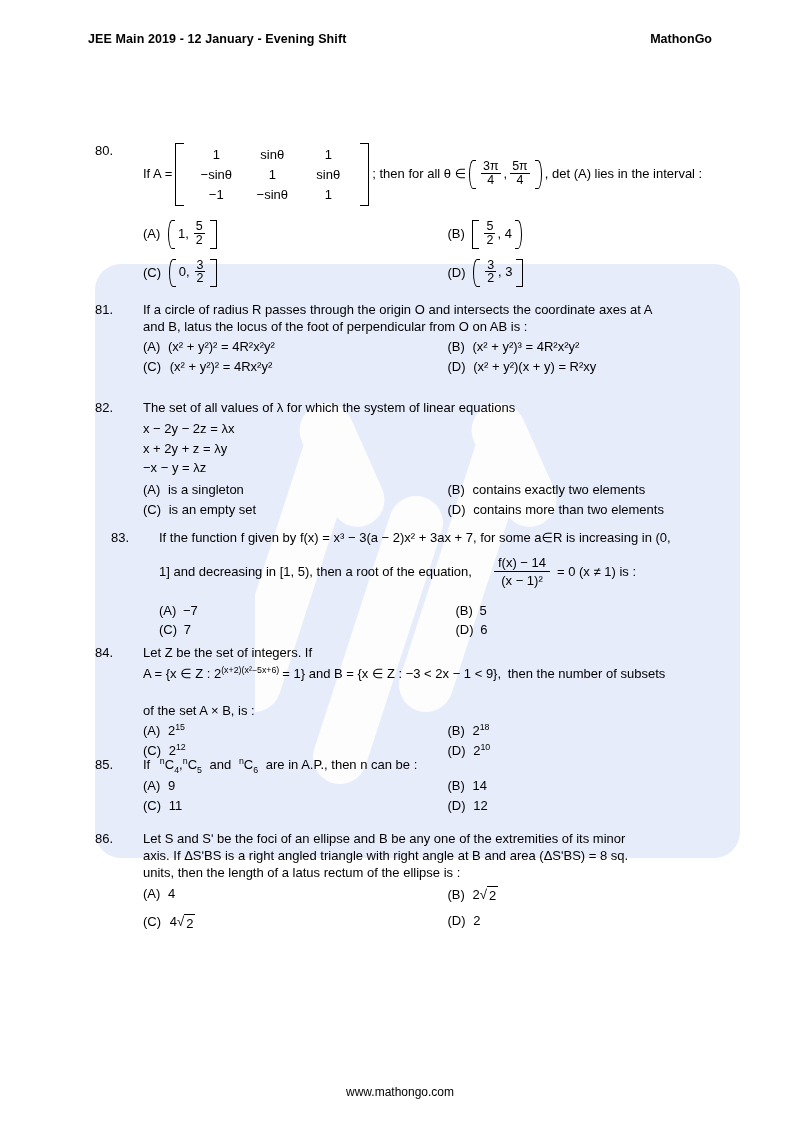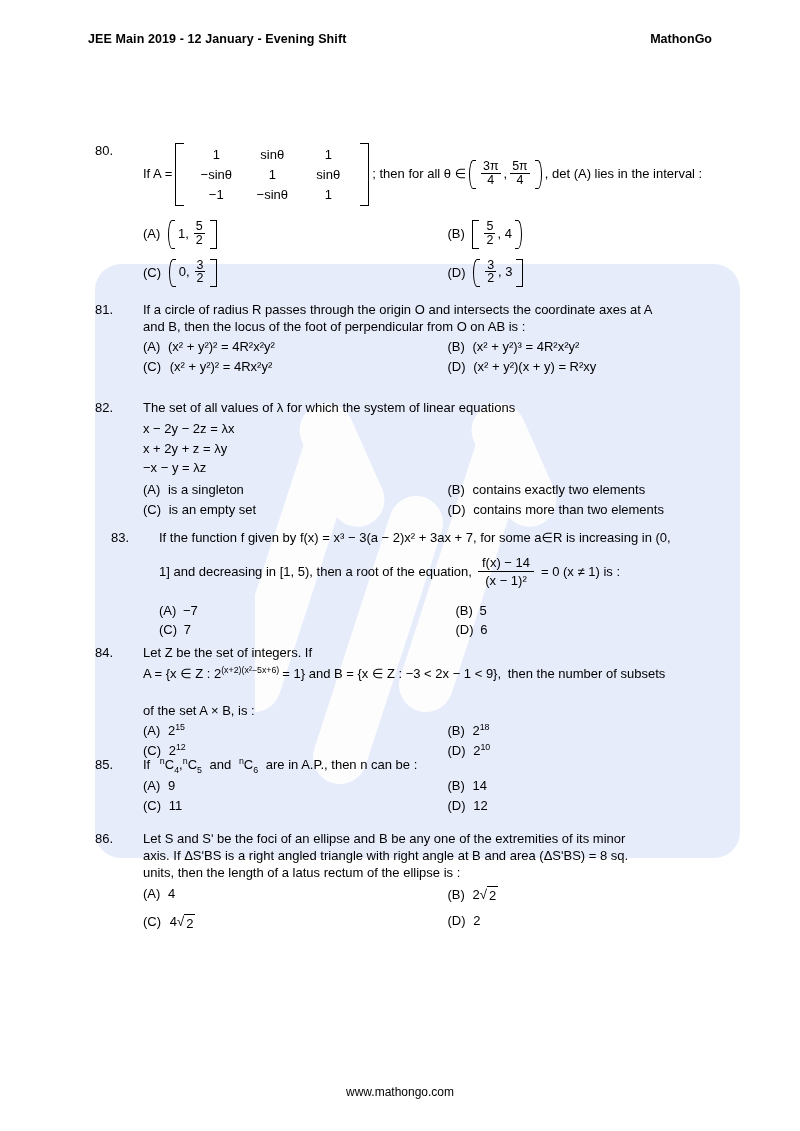--- a/index.html
+++ b/index.html
@@ -231,21 +231,21 @@
           </span>
         </div>
       </div>
     </div>
 
     <div class="q" style="top:302px;">
       <div class="qhead">
         <div class="qnum">81.</div>
         <div class="qbody">
           <div class="stem">If a circle of radius R passes through the origin O and intersects the coordinate axes at A</div>
-          <div class="stem">and B, then the locus of the foot of perpendicular from O on AB is :</div>
+          <div class="stem">and B, latus the locus of the foot of perpendicular from O on AB is :</div>
           <div class="opts">
             <div class="opt">
               <span>(A)</span>
               <span style="margin-left:4px;">(x² + y²)² = 4R²x²y²</span>
             </div>
             <div class="opt">
               <span>(B)</span>
               <span style="margin-left:4px;">(x² + y²)³ = 4R²x²y²</span>
             </div>
             <div class="opt">
@@ -293,21 +293,21 @@
       </div>
     </div>
 
     <div class="q" style="top:530px;padding-left:16px;">
       <div class="qhead">
         <div class="qnum">83.</div>
         <div class="qbody">
           <div class="stem">If the function f given by  f(x) = x³ − 3(a − 2)x² + 3ax + 7,  for some a∈R is increasing in (0,</div>
           <div style="display:flex; align-items:center; margin-top:9px; white-space:nowrap;">
             <span class="stem">1] and decreasing in [1, 5), then a root of the equation,</span>
-            <span class="bigfrac" style="margin-left:6px; font-size:13px;">
+            <span class="bigfrac" style="margin-left:22px; font-size:13px;">
               <span class="n">f(x) − 14</span>
               <span class="d">(x − 1)²</span>
             </span>
             <span class="stem" style="margin-left:4px;">= 0 (x ≠ 1)  is :</span>
           </div>
           <div class="opts" style="margin-top:12px;">
             <div class="opt">
               <span>(A)</span>
               <span style="margin-left:3px;">−7</span>
             </div>

